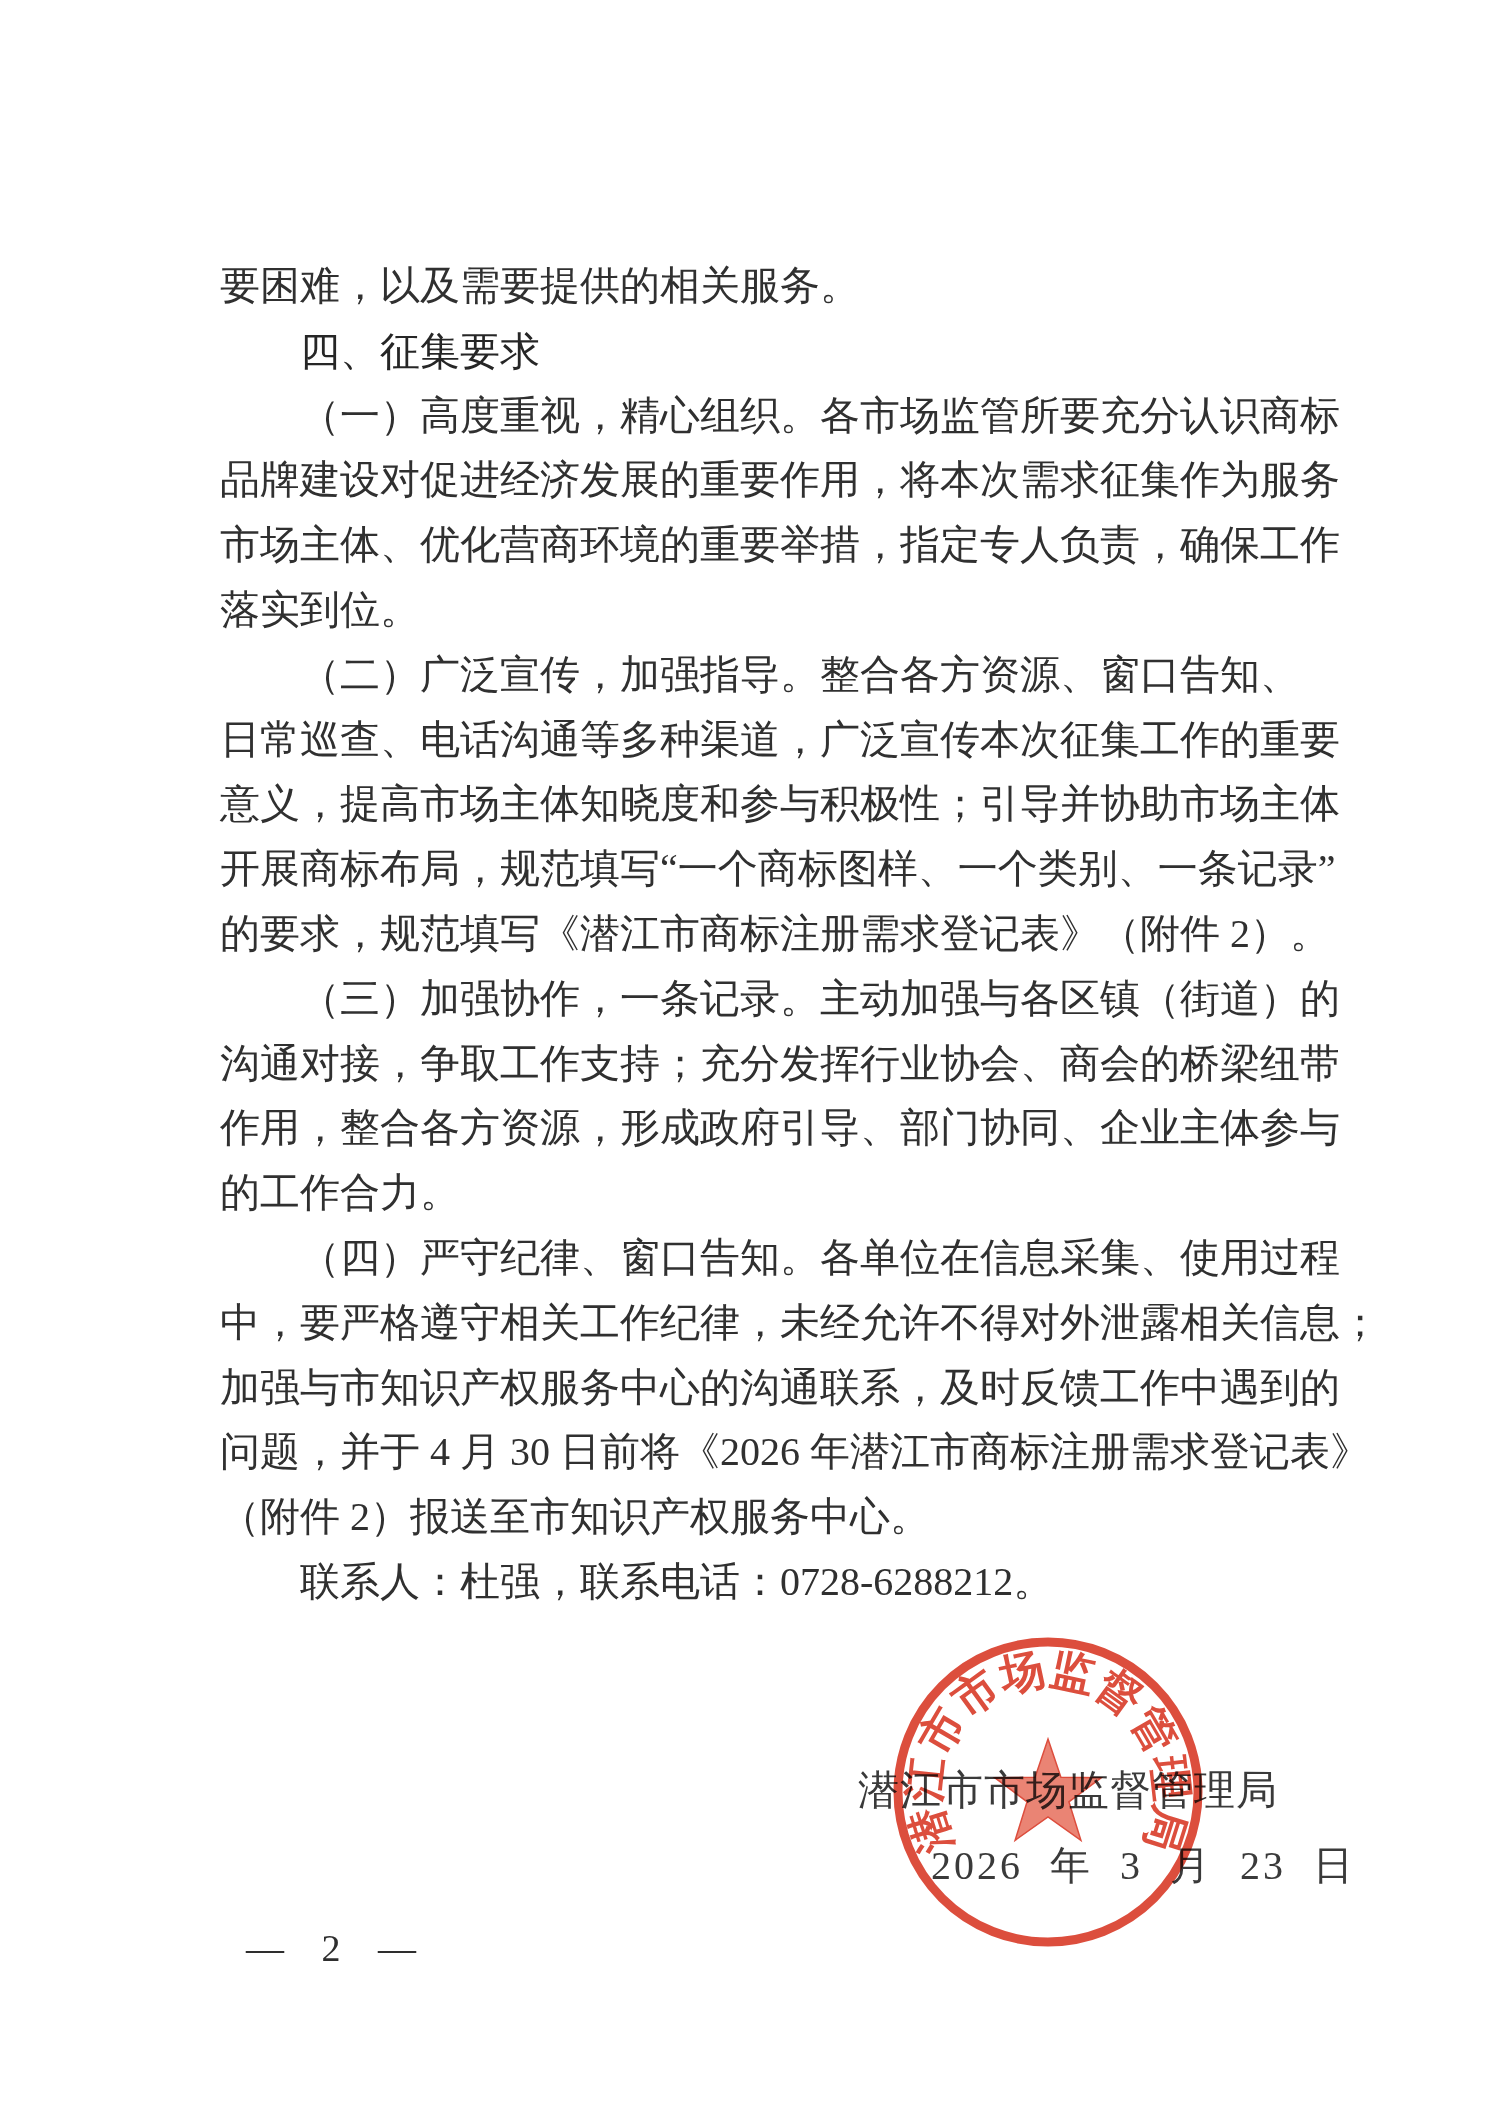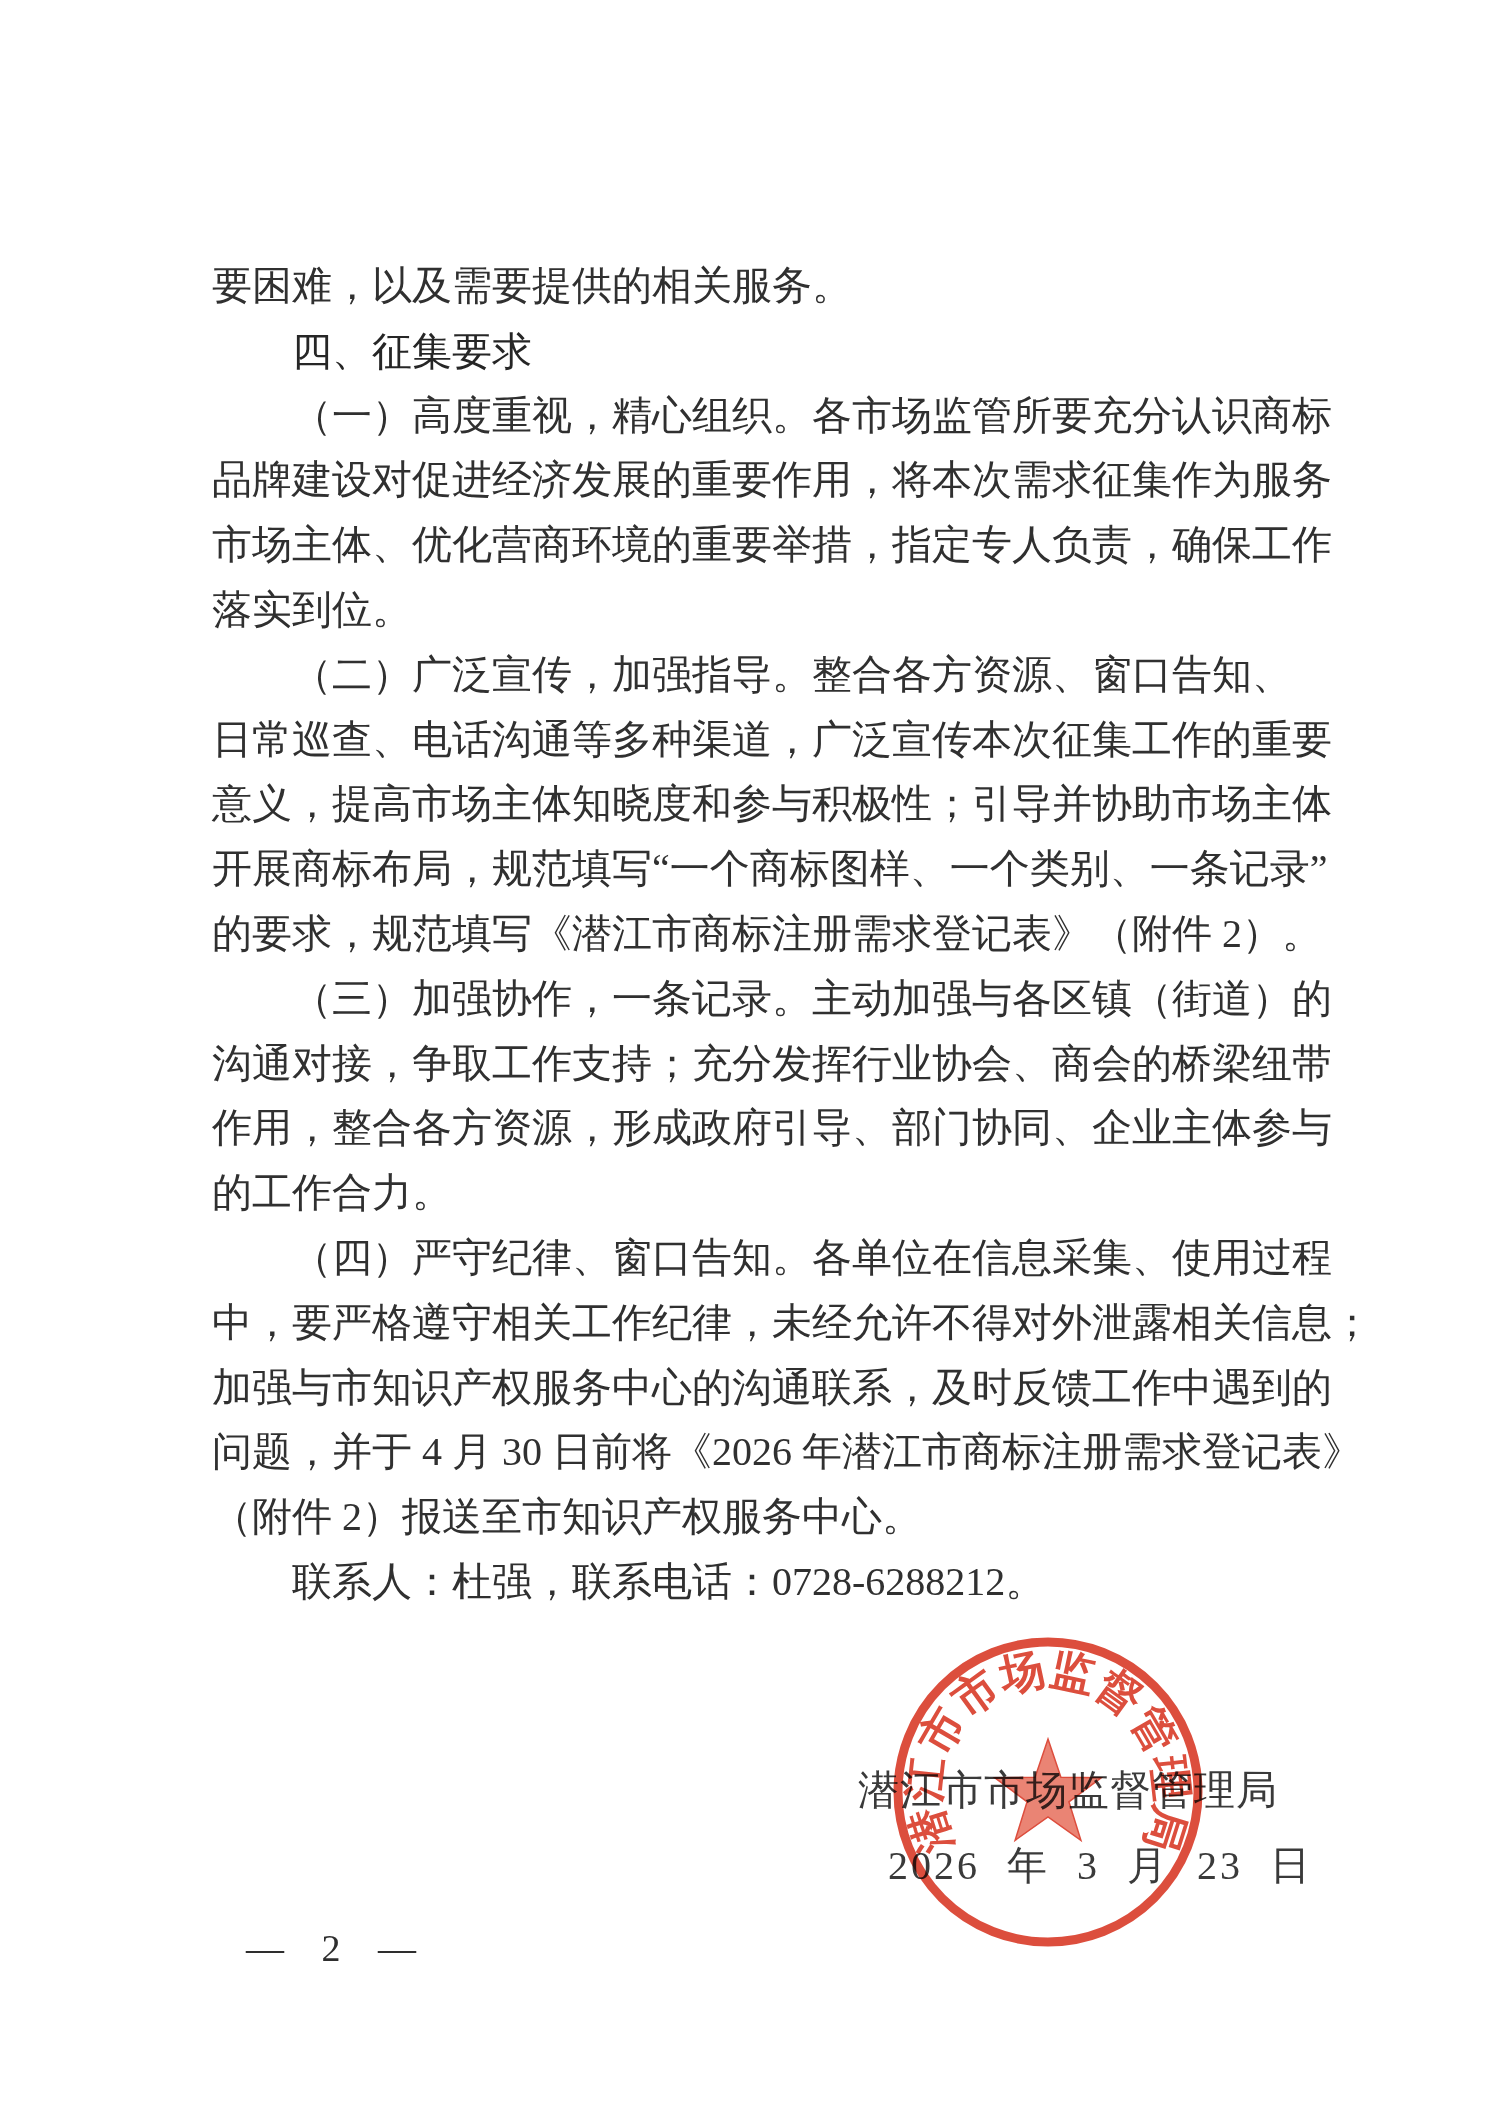--- a/index.html
+++ b/index.html
@@ -15,39 +15,39 @@
   .body-text {
     position:absolute;
     left:212px; top:254px;
     width:1130px;
     font-size:40px;
     line-height:64.8px;
     color:#303030;
     letter-spacing:0px;
     white-space:nowrap;
   }
-  .line { height:64.8px; }
+  .line { height:64.8px;margin-left:8px; }
   .indent { padding-left:80px; }
   .section-heading {
     font-family:"Liberation Sans", sans-serif;
     font-weight:400;
     color:#262626;
   }
   
   .signature-agency {
     position:absolute;
     left:858px; top:1763px;
     font-size:41px;
     letter-spacing:1px;
     color:#3a3a3a;
     white-space:nowrap;
   }
   .signature-date {
     position:absolute;
-    left:888px; top:1838px;
+    left:931px; top:1838px;
     font-size:40px;
     letter-spacing:3px;
     word-spacing:14px;
     color:#3a3a3a;
     white-space:nowrap;
   }
   
   .page-number {
     position:absolute;
     left:246px; top:1926px;

